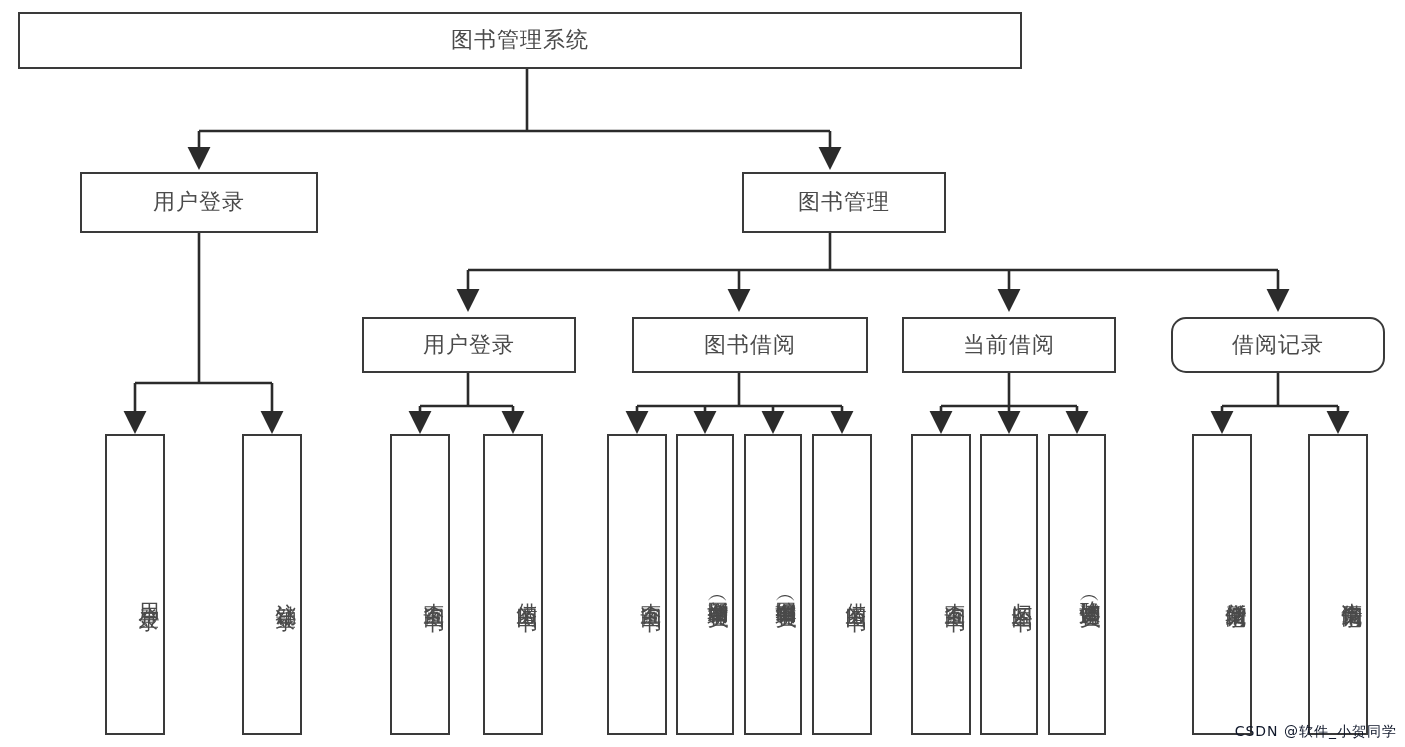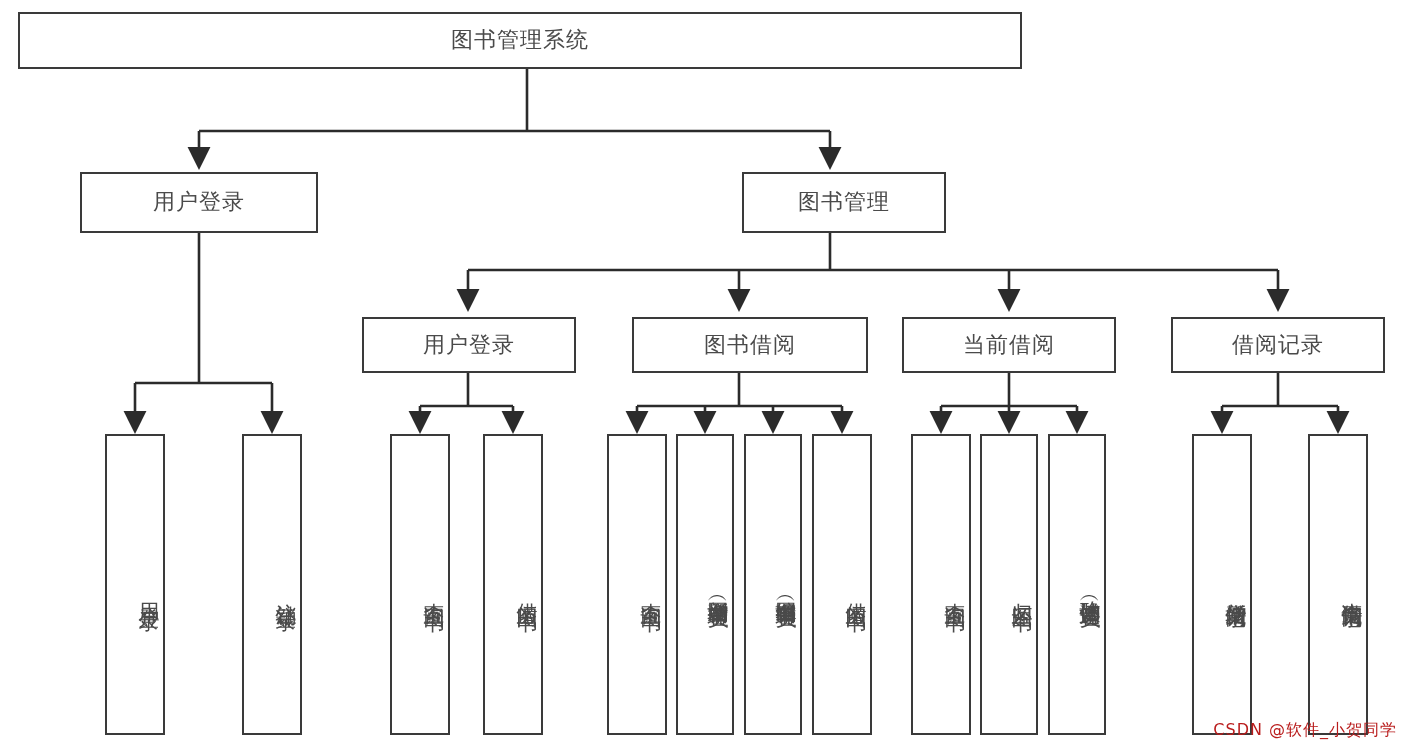--- a/index.html
+++ b/index.html
@@ -55,22 +55,22 @@
     letter-spacing: 1px;
   }
   .node-label {
     display: block;
     white-space: nowrap;
   }
   #watermark {
     position: absolute;
     right: 8px;
     bottom: 6px;
-    font-size: 16px;
-    color: #b91c1c;
+    font-size: 14px;
+    color: #0f172a;
     letter-spacing: 1px;
     z-index: 3;
     white-space: nowrap;
   }
 </style>
 </head>
 <body>
 
 <div id="diagram-root">
 
@@ -137,21 +137,21 @@
 
   <div class="node horizontal" style="left:362px; top:317px; width:214px; height:56px;">
     <span class="node-label">用户登录</span>
   </div>
   <div class="node horizontal" style="left:632px; top:317px; width:236px; height:56px;">
     <span class="node-label">图书借阅</span>
   </div>
   <div class="node horizontal" style="left:902px; top:317px; width:214px; height:56px;">
     <span class="node-label">当前借阅</span>
   </div>
-  <div class="node horizontal" style="left:1171px; top:317px; width:214px; height:56px;">
+  <div class="node horizontal" style="left:1171px; top:317px; width:214px; height:56px;border-radius:15px;">
     <span class="node-label">借阅记录</span>
   </div>
 
   <div class="node vertical" style="left:105px; top:434px; width:60px; height:301px;">
     <span class="node-label">用户登录</span>
   </div>
   <div class="node vertical" style="left:242px; top:434px; width:60px; height:301px;">
     <span class="node-label">注销登录</span>
   </div>
 

